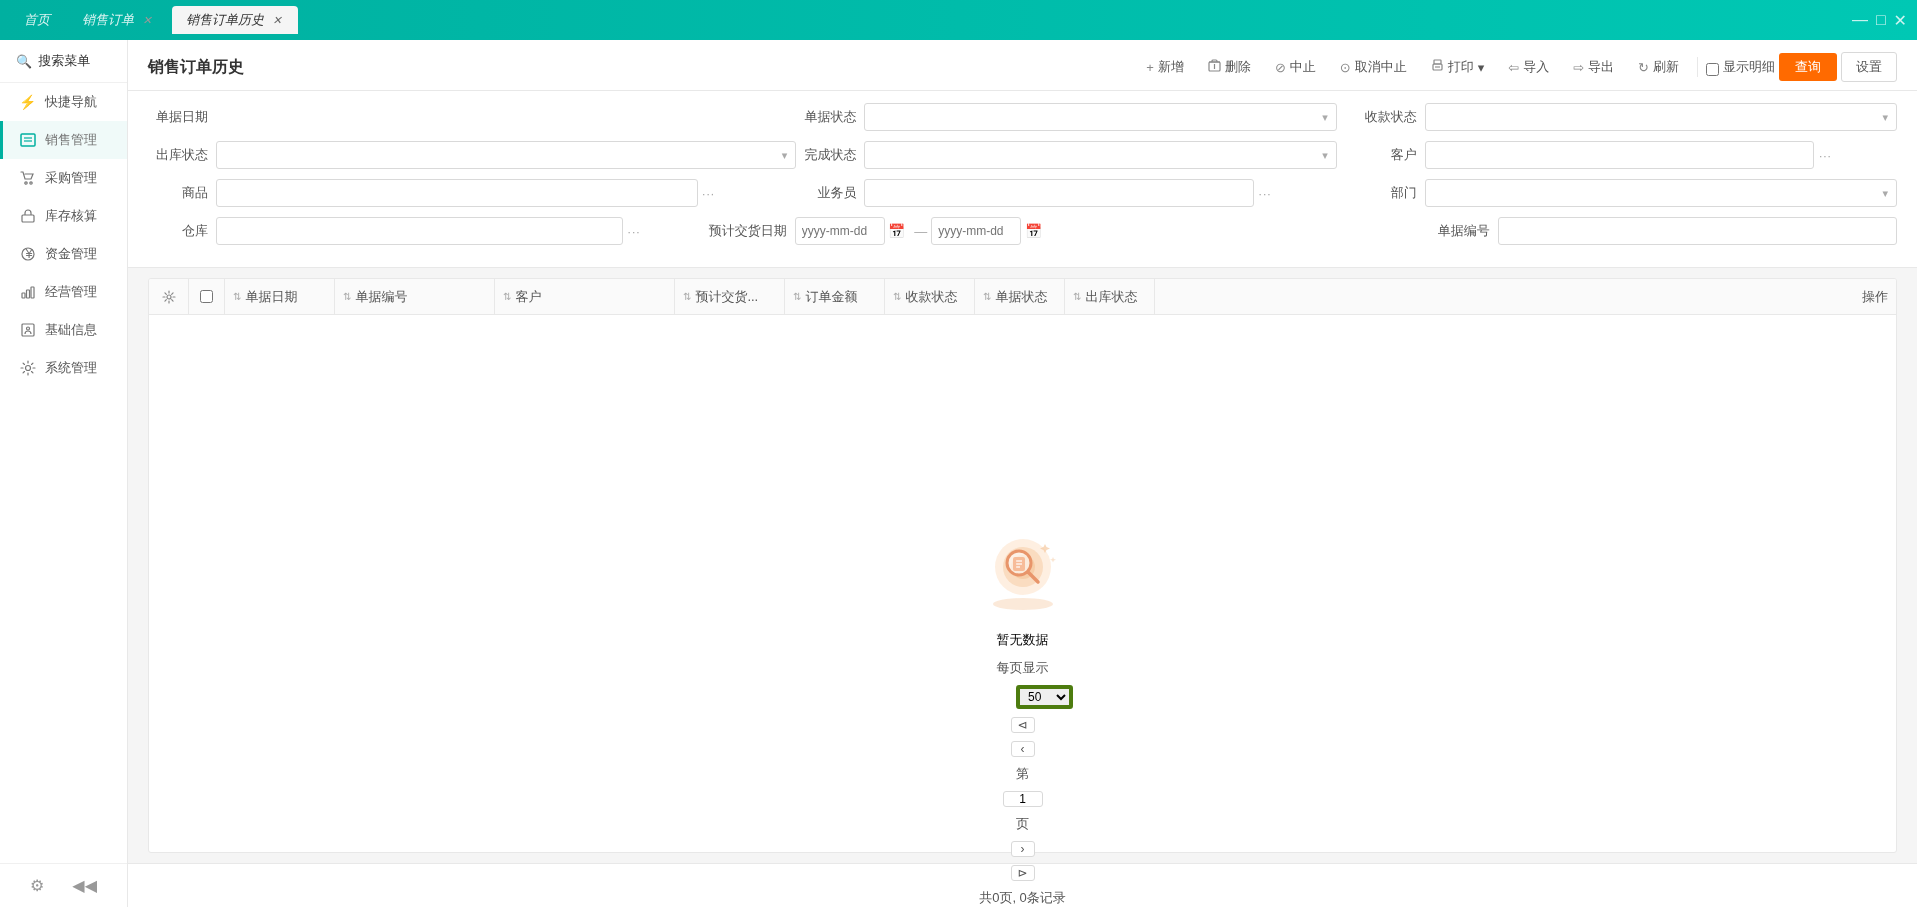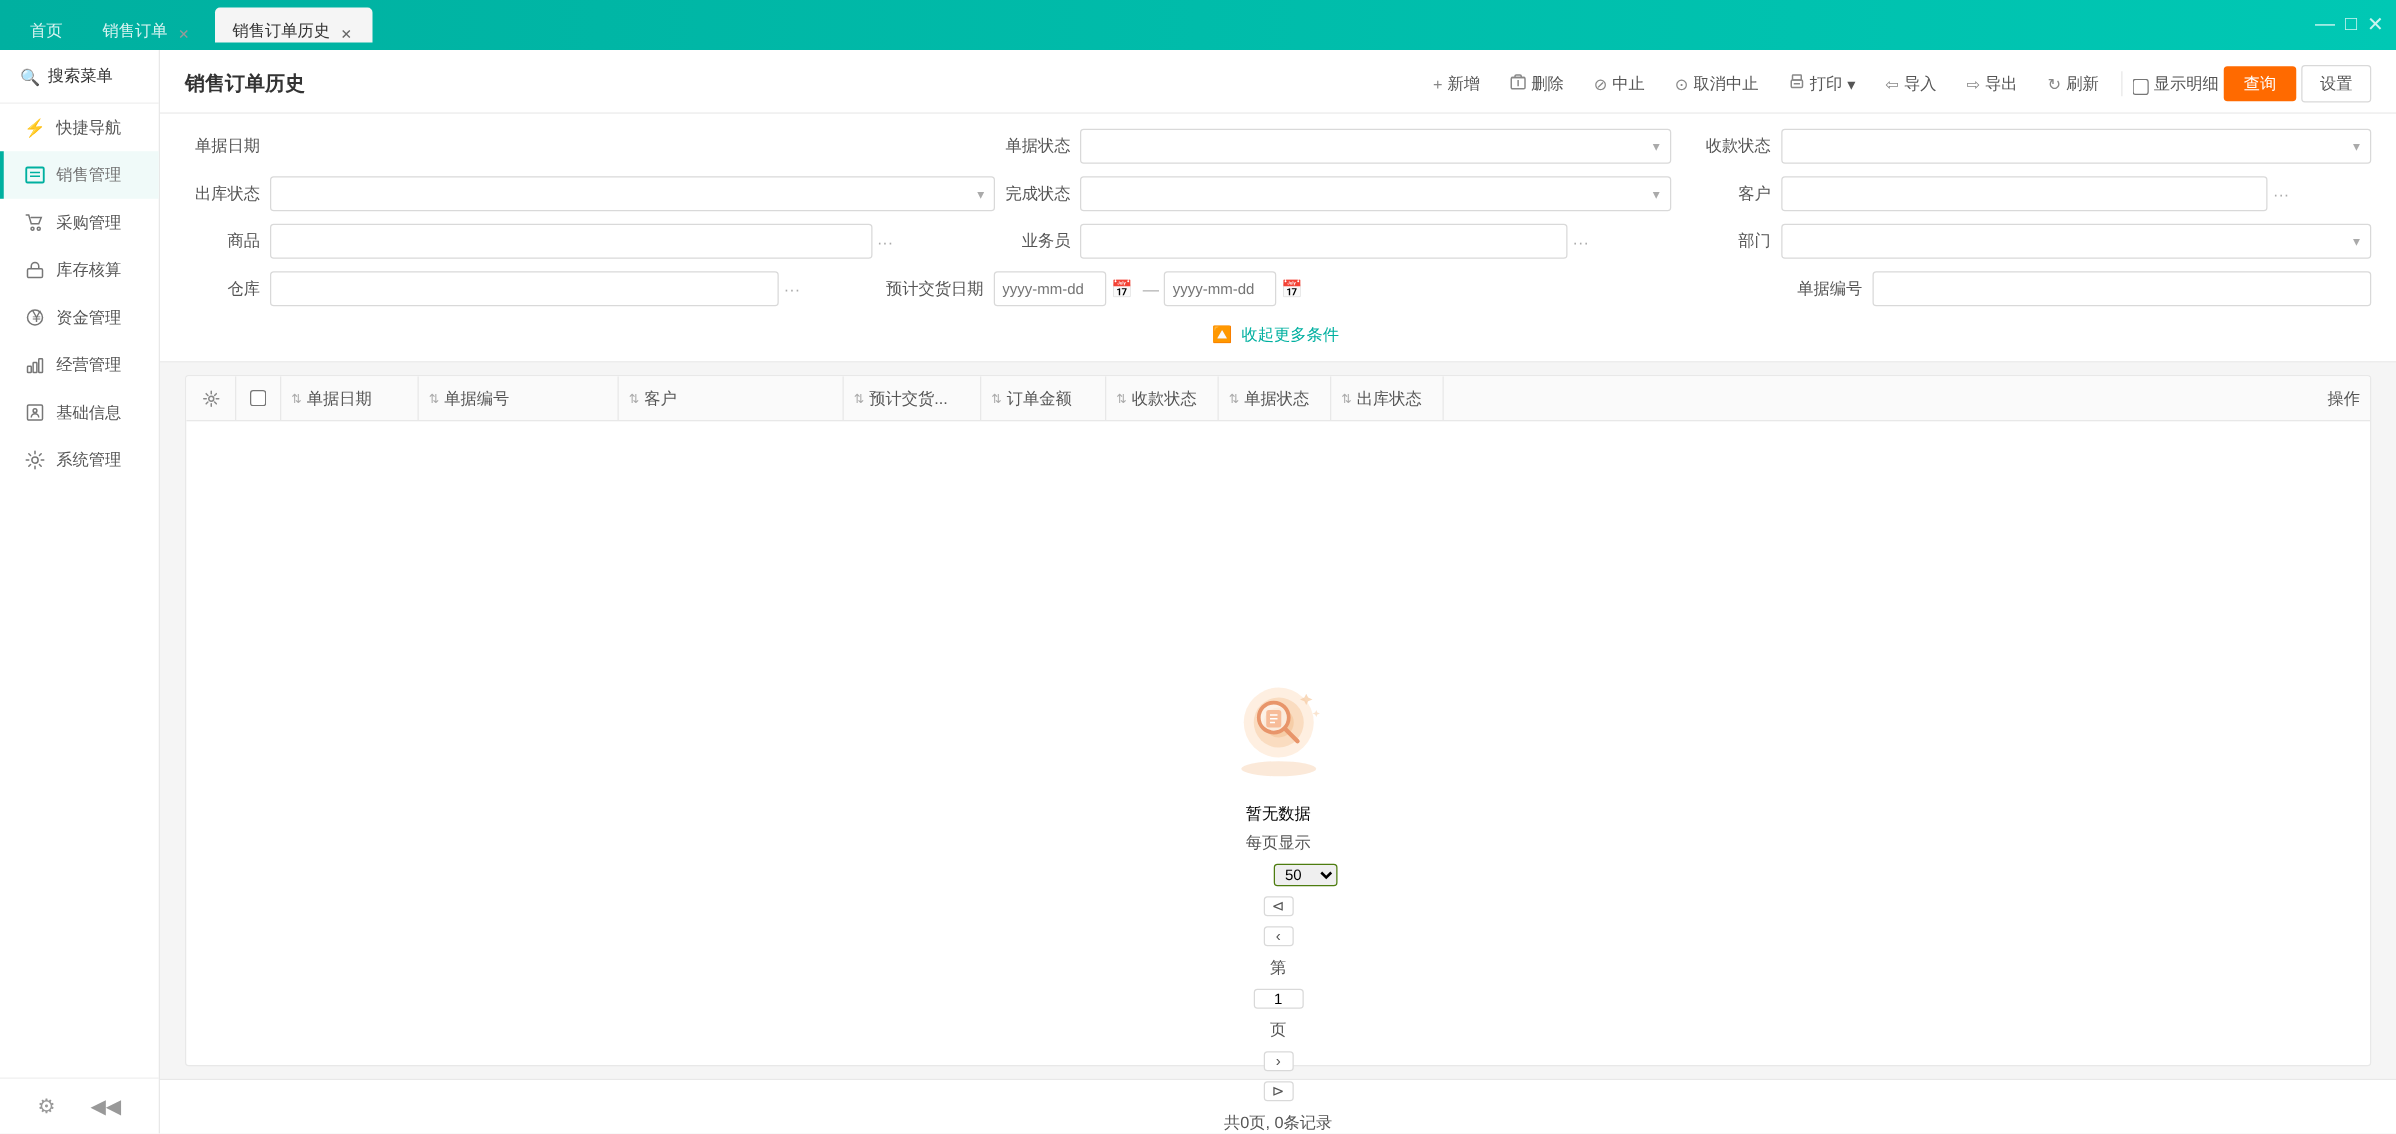--- a/index.html
+++ b/index.html
@@ -16,29 +16,30 @@
       flex-shrink: 0;
     }
     .top-bar .tabs {
       display: flex;
       align-items: center;
       gap: 4px;
       flex: 1;
     }
     .top-bar .tab {
       display: flex;
-      align-items: flex-end;
+      align-items: center;
       gap: 6px;
       padding: 0 14px;
       height: 28px;
       border-radius: 4px 4px 0 0;
       cursor: pointer;
       font-size: 13px;
       color: rgba(255,255,255,0.85);
       background: transparent;
+      font-style: italic;
     }
     .top-bar .tab.active {
       background: #f5f5f5;
       color: #333;
     }
     .top-bar .tab .close-btn {
       width: 14px; height: 14px;
       display: flex; align-items: center; justify-content: center;
       border-radius: 50%;
       font-size: 11px;
@@ -348,21 +349,21 @@
       justify-content: flex-end;
       padding: 0 20px;
       gap: 8px;
       font-size: 12px;
       color: #555;
       flex-shrink: 0;
       flex-direction: column;
     }
     .pagination select {
       height: 24px;
-      border: 1px solid #4d7c0f;
+      border: 4px solid #4d7c0f;
       border-radius: 3px;
       padding: 0 4px;
       font-size: 12px;
       margin-left: 44px;
     }
     .page-btn {
       width: 24px; height: 24px;
       display: flex; align-items: center; justify-content: center;
       border: 1px solid #d9d9d9;
       border-radius: 3px;
@@ -629,24 +630,20 @@
           <span style="color:#aaa;margin:0 4px;">—</span>
           <input class="date-input" placeholder="yyyy-mm-dd" style="">
           <span class="calendar-icon" style="margin:0 4px;">📅</span>
         </div>
         <div class="filter-item" style="flex:1;margin-left:20px;">
           <span class="filter-label">单据编号</span>
           <input class="filter-input" style="">
         </div>
       </div>
 
-      <div class="collapse-bar">
-        <span>🔼</span>
-        <span>收起更多条件</span>
-      </div>
     </div>
 
     <div class="table-area">
       <div class="table-header">
         <div class="th th-settings">
           <svg width="14" height="14" viewBox="0 0 14 14" fill="none">
               <circle cx="7" cy="7" r="2" stroke="#888" stroke-width="1.2"></circle>
               <path d="M7 1v2M7 11v2M1 7h2M11 7h2M2.93 2.93l1.41 1.41M9.66 9.66l1.41 1.41M2.93 11.07l1.41-1.41M9.66 4.34l1.41-1.41" stroke="#888" stroke-width="1.2" stroke-linecap="round"></path>
             </svg>
         </div>

